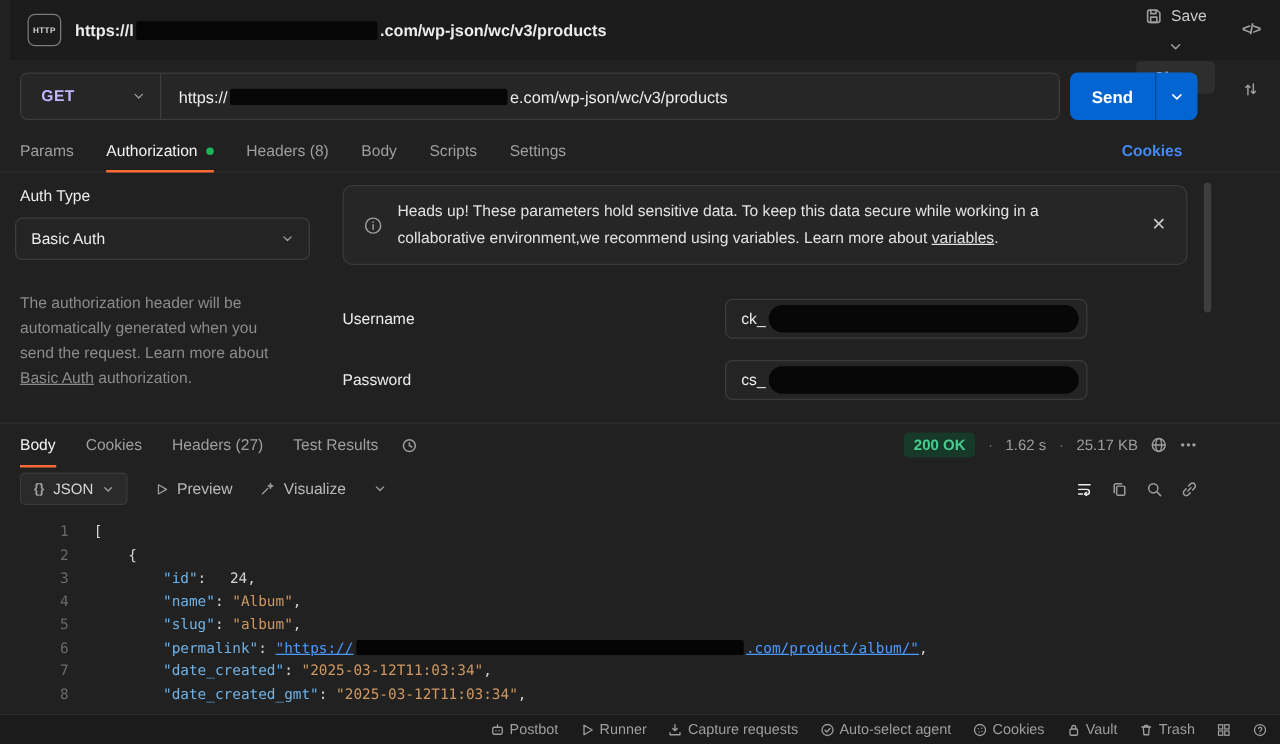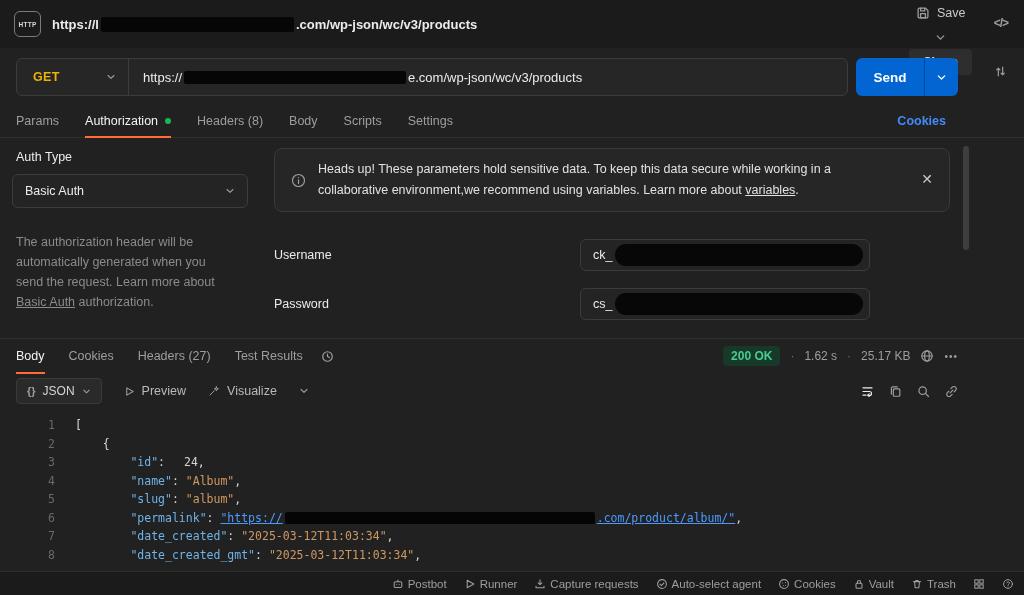--- a/index.html
+++ b/index.html
@@ -9,21 +9,21 @@
     background:#212121;
     overflow:hidden;
     font-family:"Liberation Sans", sans-serif;
     color:#e8e8e8;
     font-size:13px;
   }
   svg { display:block; }
   .icon { color:#9e9e9e; }
 
   
-  .topbar { position:absolute; top:0; left:0; right:0; height:48px; background:#1b1b1b; }
+  .topbar { position:absolute; top:0; left:8px; right:0; height:48px; background:#1b1b1b; }
   .http-badge {
     position:absolute; left:14px; top:11px; width:27px; height:26px;
     border:1.5px solid #7a7a7a; border-radius:6px;
     display:flex; align-items:center; justify-content:center;
     font-size:6.5px; font-weight:bold; color:#d8d8d8; letter-spacing:.3px;
   }
   .topbar-url { position:absolute; left:52px; top:0; height:48px; display:flex; align-items:center; font-weight:bold; font-size:13px; color:#ececec; }
   .topbar-right { position:absolute; right:52px; top:0; height:48px; display:flex; align-items:center;flex-direction:column; }
   .save-btn { display:flex; align-items:center; gap:7px; color:#c9c9c9; font-size:12.5px; padding:6px 6px; cursor:pointer; }
   .chev-btn { padding:6px 6px; }
@@ -32,21 +32,21 @@
   .code-rail-icon { position:absolute; right:16px; top:16px; font-size:12px; font-weight:bold; color:#9e9e9e; letter-spacing:-1px; }
   .sync-rail-icon { position:absolute; right:17px; top:65px; }
 
   
   .url-box {
     position:absolute; left:16px; top:58px; width:832px; height:38px;
     border:1px solid #3c3c3c; border-radius:6px; background:#262626;
     display:flex; align-items:stretch;
   }
   .method-seg { width:112px; display:flex; align-items:center; justify-content:space-between; padding:0 12px 0 16px; border-right:1px solid #3c3c3c; }
-  .method-label { color:#eab308; font-weight:bold; font-size:12.5px; letter-spacing:.4px; }
+  .method-label { color:#c4b5fd; font-weight:bold; font-size:12.5px; letter-spacing:.4px; }
   .url-input { flex:1; display:flex; align-items:center; padding-left:14px; font-size:13px; color:#ececec; }
   .send-btn {
     position:absolute; left:856px; top:58px; width:102px; height:38px;
     background:#0265d2; border-radius:6px; display:flex; color:#fff;
   }
   .send-main { flex:1; display:flex; align-items:center; justify-content:center; font-size:13.5px; font-weight:bold; }
   .send-chev { width:34px; display:flex; align-items:center; justify-content:center; border-left:1px solid rgba(0,0,0,.28); color:#fff; }
 
   
   .req-tabs-row { position:absolute; left:0; top:104px; right:0; height:34px; border-bottom:1px solid #2e2e2e; display:flex; align-items:center; padding-left:16px; }

